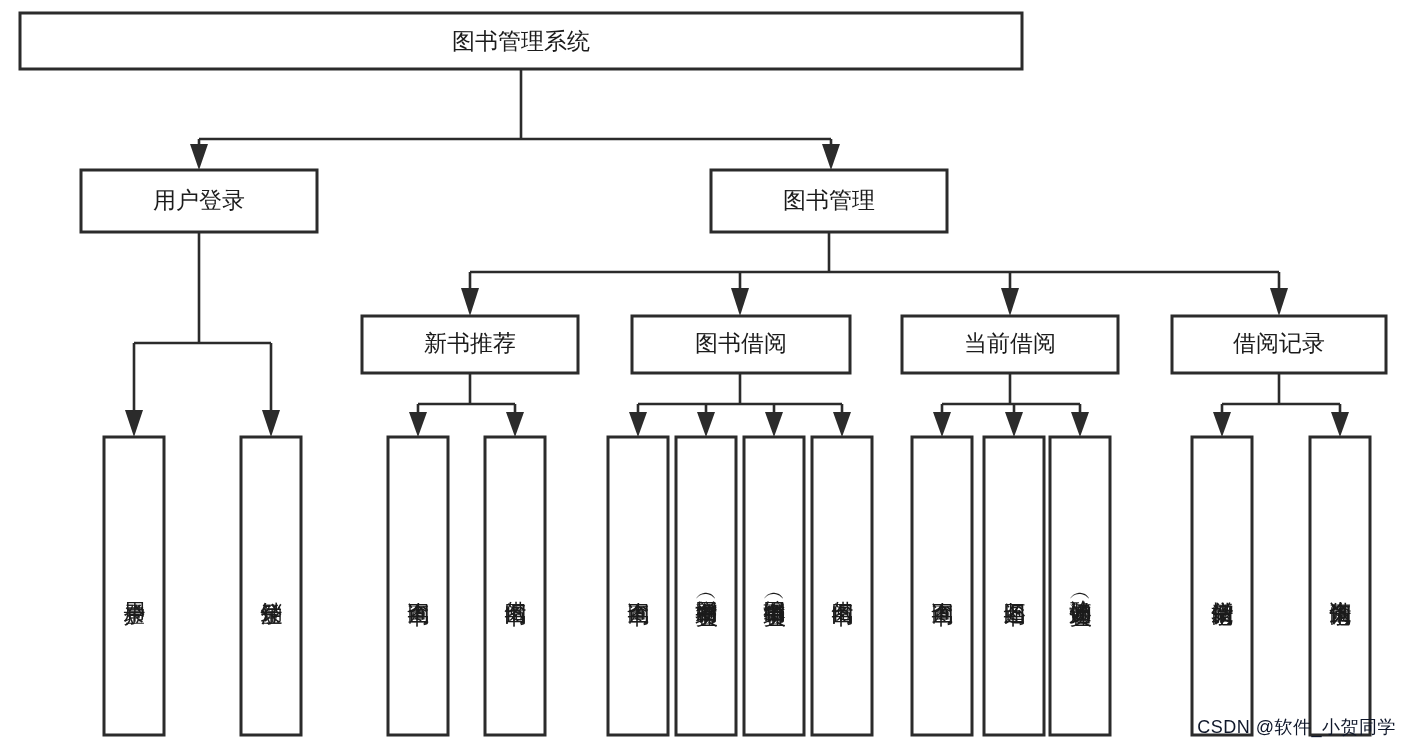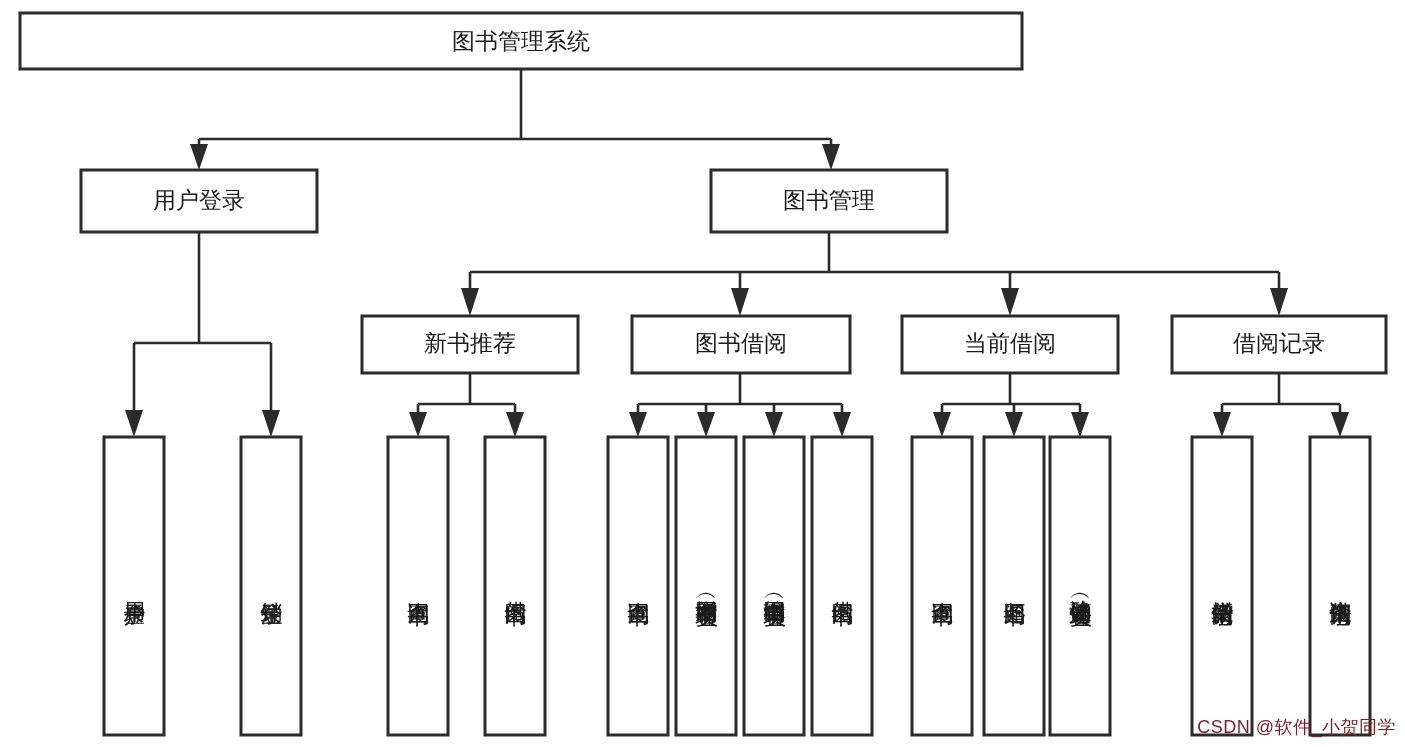--- a/index.html
+++ b/index.html
@@ -63,21 +63,21 @@
     justify-content: center;
     letter-spacing: 1px;
     pointer-events: none;
   }
   .watermark {
     position: absolute;
     right: 9px;
     bottom: 8px;
     font-family: "Liberation Sans", "DejaVu Sans", sans-serif;
     font-size: 18px;
-    color: #7f1d1d;
+    color: #0f172a;
     letter-spacing: 0.5px;
     white-space: nowrap;
   }
 </style>
 </head>
 <body>
 
 <div id="diagram-root">
 
   <svg id="flow-svg" viewBox="0 0 1405 747">

